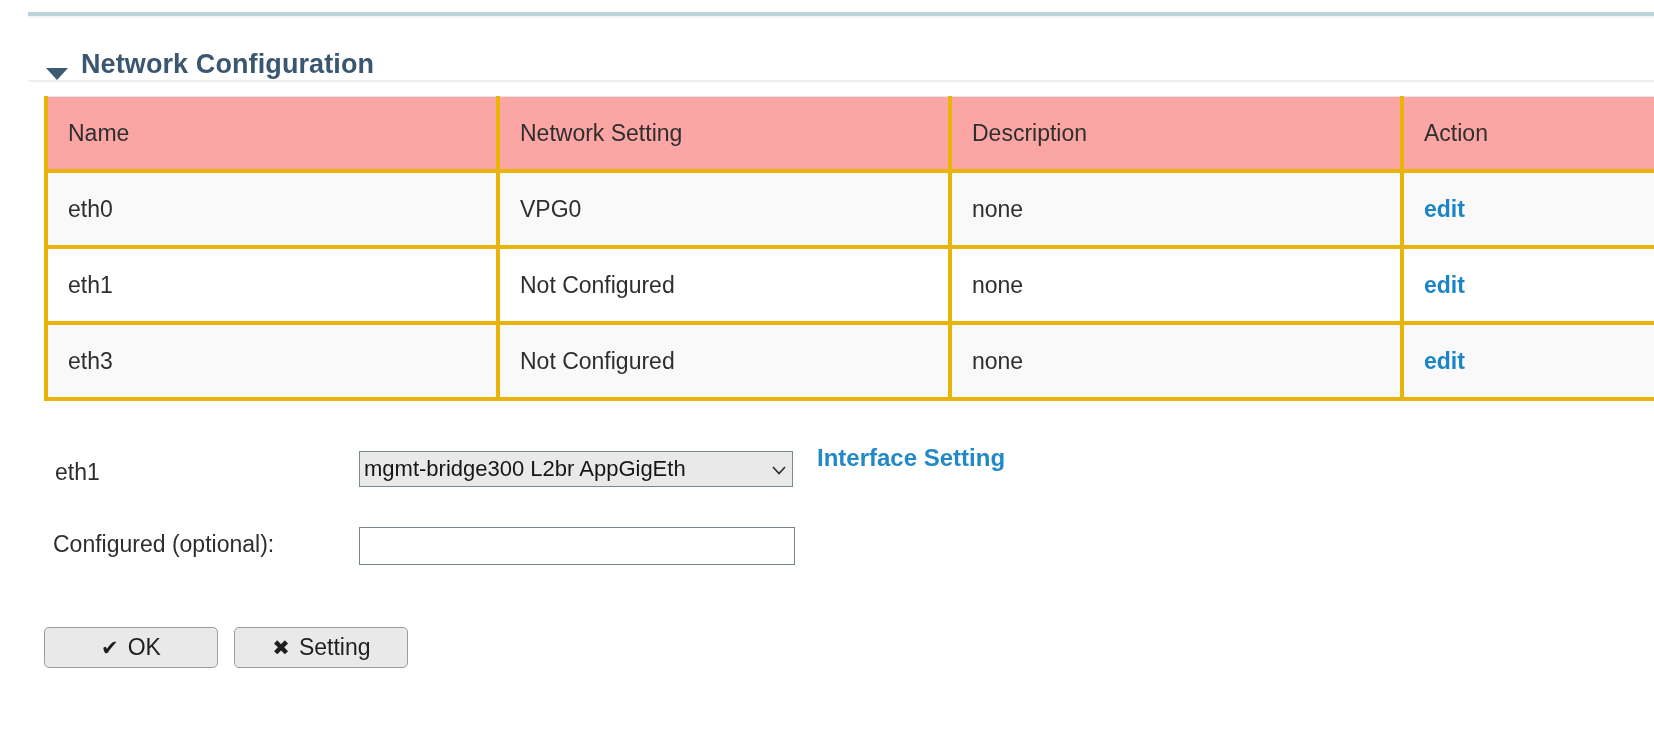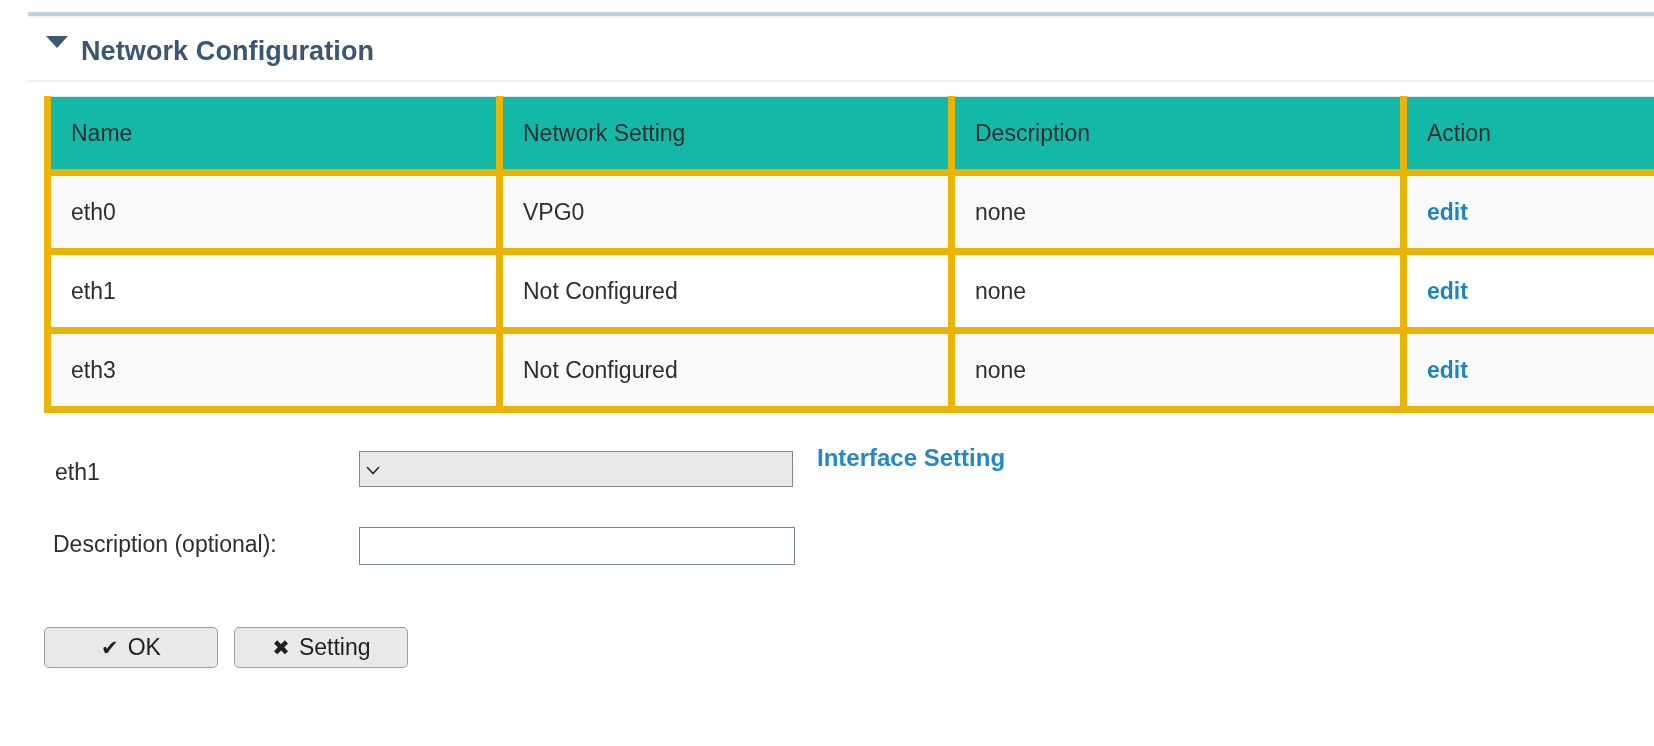--- a/index.html
+++ b/index.html
@@ -36,21 +36,21 @@
 
   
   .section-header {
     position: absolute;
     left: 28px;
     top: 36px;
     width: 1626px;
     height: 44px;
     border-bottom: 2px solid #eceef0;
     display: flex;
-    align-items: flex-start;
+    align-items: flex-end;
   }
   .caret {
     width: 0;
     height: 0;
     border-left: 11px solid transparent;
     border-right: 11px solid transparent;
     border-top: 12px solid #3d5a73;
     margin-left: 18px;
     margin-right: 13px;
     flex: none;
@@ -73,32 +73,32 @@
     table-layout: fixed;
     font-size: 23px;
   }
   .net-table col.c-name   { width: 452px; }
   .net-table col.c-config { width: 452px; }
   .net-table col.c-desc   { width: 452px; }
   .net-table col.c-action { width: 304px; }
 
   .net-table th,
   .net-table td {
-    border: 7px solid #eab308;
+    border: 4px solid #eab308;
     padding: 0 0 0 20px;
     height: 72px;
     text-align: left;
     font-weight: normal;
     vertical-align: middle;
     color: #2e2e2e;
     overflow: hidden;
     white-space: nowrap;
   }
   .net-table thead th {
-    background: #14b8a6;
+    background: #fca5a5;
     border-top: 1px solid #e2e4e6;
   }
   .net-table tbody tr.odd td { background: #f9f9fa; }
   .net-table tbody tr.even td { background: #ffffff; }
 
   .edit-link {
     color: #1a84c7;
     text-decoration: none;
     cursor: pointer;
     font-weight: bold;
@@ -274,30 +274,31 @@
   </tbody>
 </table>
 
 <div class="form-area">
   <div class="form-row">
     <span class="form-label">eth1</span>
   </div>
 </div>
 
 <div class="select-wrap">
+  <span class="select-text">mgmt-bridge300   L2br AppGigEth</span>
   <span class="select-arrow">
     <svg width="14" height="9" viewBox="0 0 14 9" aria-hidden="true">
         <path d="M1 1 L7 7.5 L13 1" fill="none" stroke="#2b2b2b" stroke-width="1.6"></path>
       </svg>
   </span>
 </div>
 
 <a class="iface-setting-link" href="#">Interface Setting</a>
 
-<span class="desc-label">Description (optional):</span>
+<span class="desc-label">Configured (optional):</span>
 <input class="desc-input" type="text" value="" style="">
 
 <div class="btn-row">
   <button class="btn btn-ok">
     <span class="glyph">✔</span>
     <span>OK</span>
   </button>
   <button class="btn btn-cancel">
     <span class="glyph">✖</span>
     <span>Setting</span>

